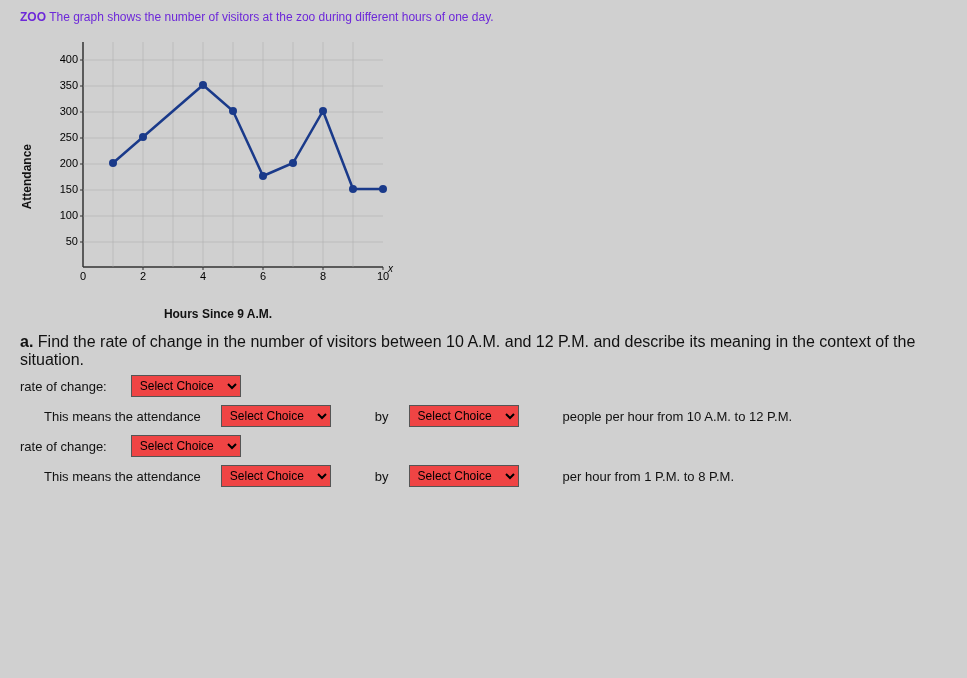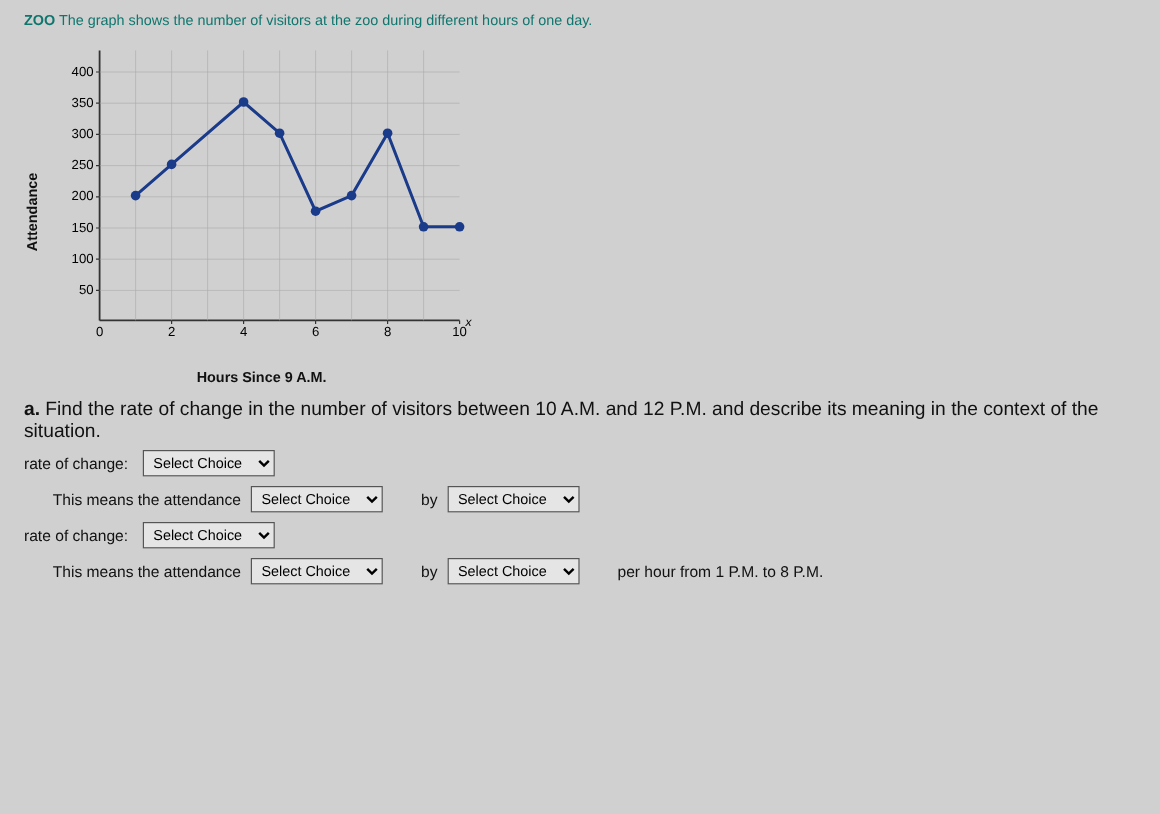--- a/index.html
+++ b/index.html
@@ -7,21 +7,21 @@
       background: #d0d0d0;
       font-family: Arial, sans-serif;
       font-size: 13px;
       color: #111;
       width: 967px;
       min-height: 678px;
       padding: 10px 20px;
     }
     .header {
       font-size: 12px;
-      color: #0f766e;
+      color: #6d28d9;
       margin-bottom: 8px;
     }
     .header strong {
       font-weight: bold;
     }
     .chart-area {
       display: flex;
       align-items: flex-start;
       margin-bottom: 12px;
       position: relative;
@@ -51,31 +51,31 @@
     }
     .section-label {
       font-size: 16px;
       margin: 8px 0 6px 0;
     }
     .row {
       display: flex;
       align-items: center;
       margin-bottom: 8px;
       flex-wrap: wrap;
-      gap: 8px;
+      gap: 20px;
     }
     .row-label {
       font-size: 13px;
       margin-right: 4px;
     }
     select {
       font-size: 12px;
       padding: 2px 4px;
       border: 1px solid #555;
-      background: #e5e5e5;
+      background: #ef4444;
       cursor: pointer;
       min-width: 110px;
     }
     .inline-text {
       font-size: 13px;
       margin-left: 24px;
     }
   </style>
 </head>
 <body>
@@ -197,20 +197,21 @@
     <span class="inline-text">by</span>
     <select>
       <option>Select Choice</option>
       <option>25</option>
       <option>50</option>
       <option>75</option>
       <option>100</option>
       <option>150</option>
       <option>200</option>
     </select>
+    <span class="inline-text">people per hour from 10 A.M. to 12 P.M.</span>
   </div>
 </div>
 
 <div class="section">
 
   <div class="row">
     <span class="row-label">rate of change:</span>
     <select>
       <option>Select Choice</option>
       <option>increased</option>

